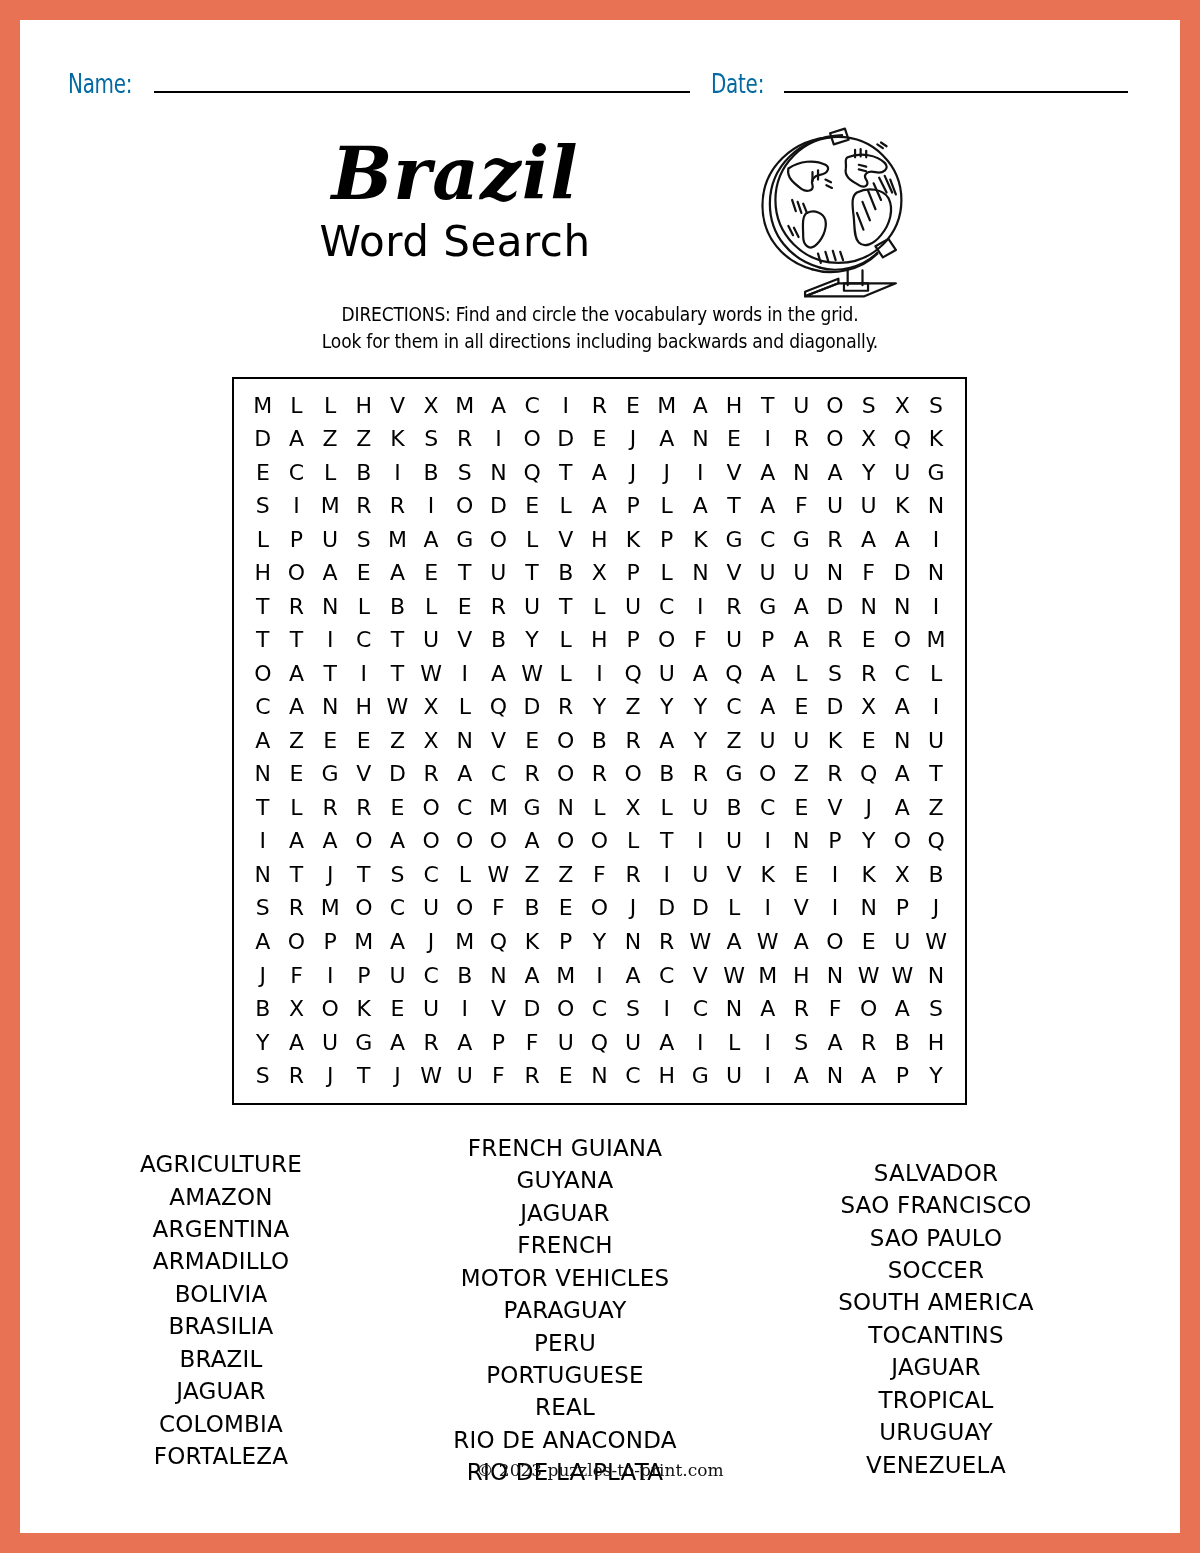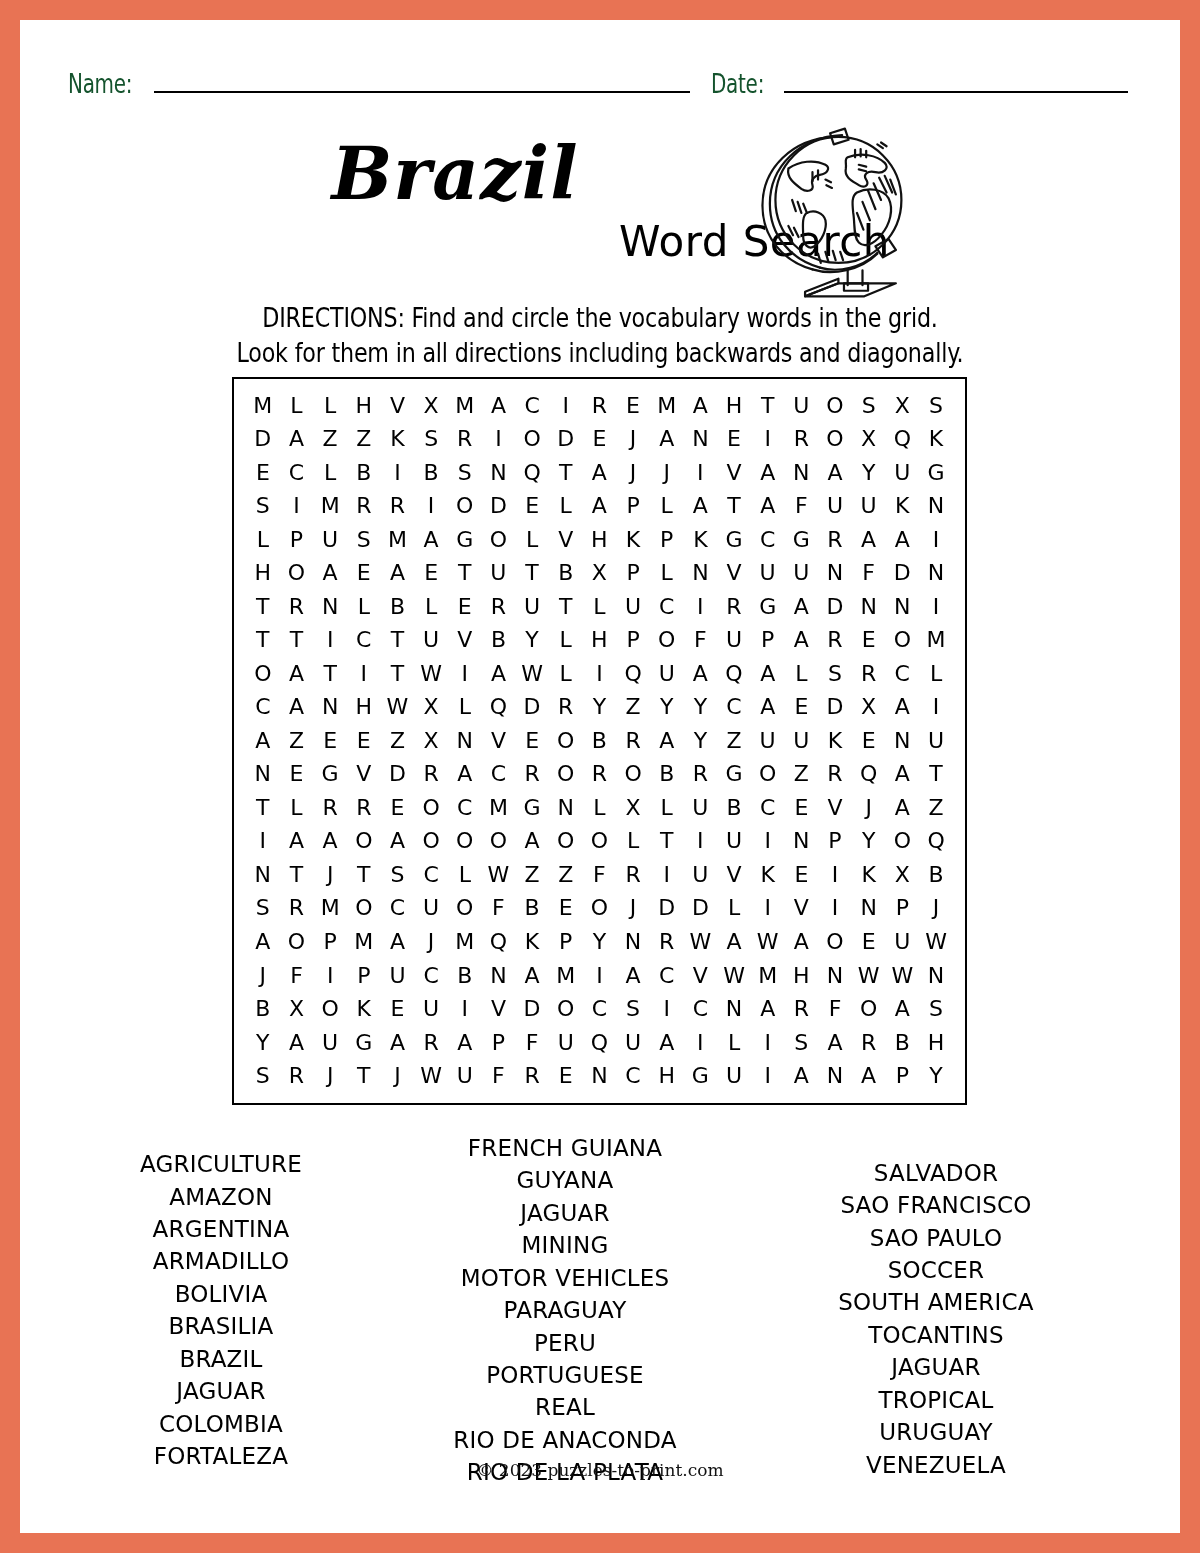--- a/index.html
+++ b/index.html
@@ -21,21 +21,21 @@
 
   
   .namedate {
     position: absolute;
     left: 48px; top: 48px;
     width: 1064px;
     display: flex;
     align-items: baseline;
     font-family: "DejaVu Sans Condensed", "Liberation Sans Narrow", "Liberation Sans", sans-serif;
     font-size: 27px;
-    color: #14532d;
+    color: #0369a1;
     letter-spacing: -0.3px;
   }
   .nd-label { white-space: nowrap; transform: scaleX(0.82); transform-origin: left center; }
   .nd-line {
     border-bottom: 2.5px solid #000;
     height: 22px;
     margin: 0 4px 0 8px;
   }
   .nd-line.name { width: 545px; }
   .nd-line.date { width: 350px; }
@@ -58,41 +58,41 @@
     font-weight: 700;
     font-size: 72px;
     line-height: 1;
     color: #000;
     letter-spacing: 1px;
   }
   .title-sub {
     position: absolute;
     left: 0; top: 93px;
     width: 870px;
-    text-align: right;
+    text-align: center;
     font-family: "DejaVu Sans", sans-serif;
     font-size: 42px;
     line-height: 1;
     color: #000;
     letter-spacing: 0.5px;
   }
   .globe {
     position: absolute;
     left: 718px; top: -4px;
     width: 186px; height: 176px;
   }
 
   
   .directions {
     position: absolute;
     left: 0; top: 281px;
     width: 1160px;
     text-align: center;
     font-family: "DejaVu Sans Condensed", "Liberation Sans Narrow", "Liberation Sans", sans-serif;
-    font-size: 26px;
+    font-size: 20px;
     line-height: 1.33;
     color: #000;
     letter-spacing: -0.2px;
   }
   .directions div { transform: scaleX(0.95); }
 
   
   #gridbox {
     position: absolute;
     left: 212px; top: 357px;
@@ -717,21 +717,21 @@
         <div class="w">BRASILIA</div>
         <div class="w">BRAZIL</div>
         <div class="w">JAGUAR</div>
         <div class="w">COLOMBIA</div>
         <div class="w">FORTALEZA</div>
       </div>
     <div class="wl-col c2" id="wl-col-2">
         <div class="w">FRENCH GUIANA</div>
         <div class="w">GUYANA</div>
         <div class="w">JAGUAR</div>
-        <div class="w">MINING</div>
+        <div class="w">FRENCH</div>
         <div class="w">MOTOR VEHICLES</div>
         <div class="w">PARAGUAY</div>
         <div class="w">PERU</div>
         <div class="w">PORTUGUESE</div>
         <div class="w">REAL</div>
         <div class="w">RIO DE ANACONDA</div>
         <div class="w">RIO DE LA PLATA</div>
       </div>
     <div class="wl-col c3" id="wl-col-3">
         <div class="w">SALVADOR</div>

